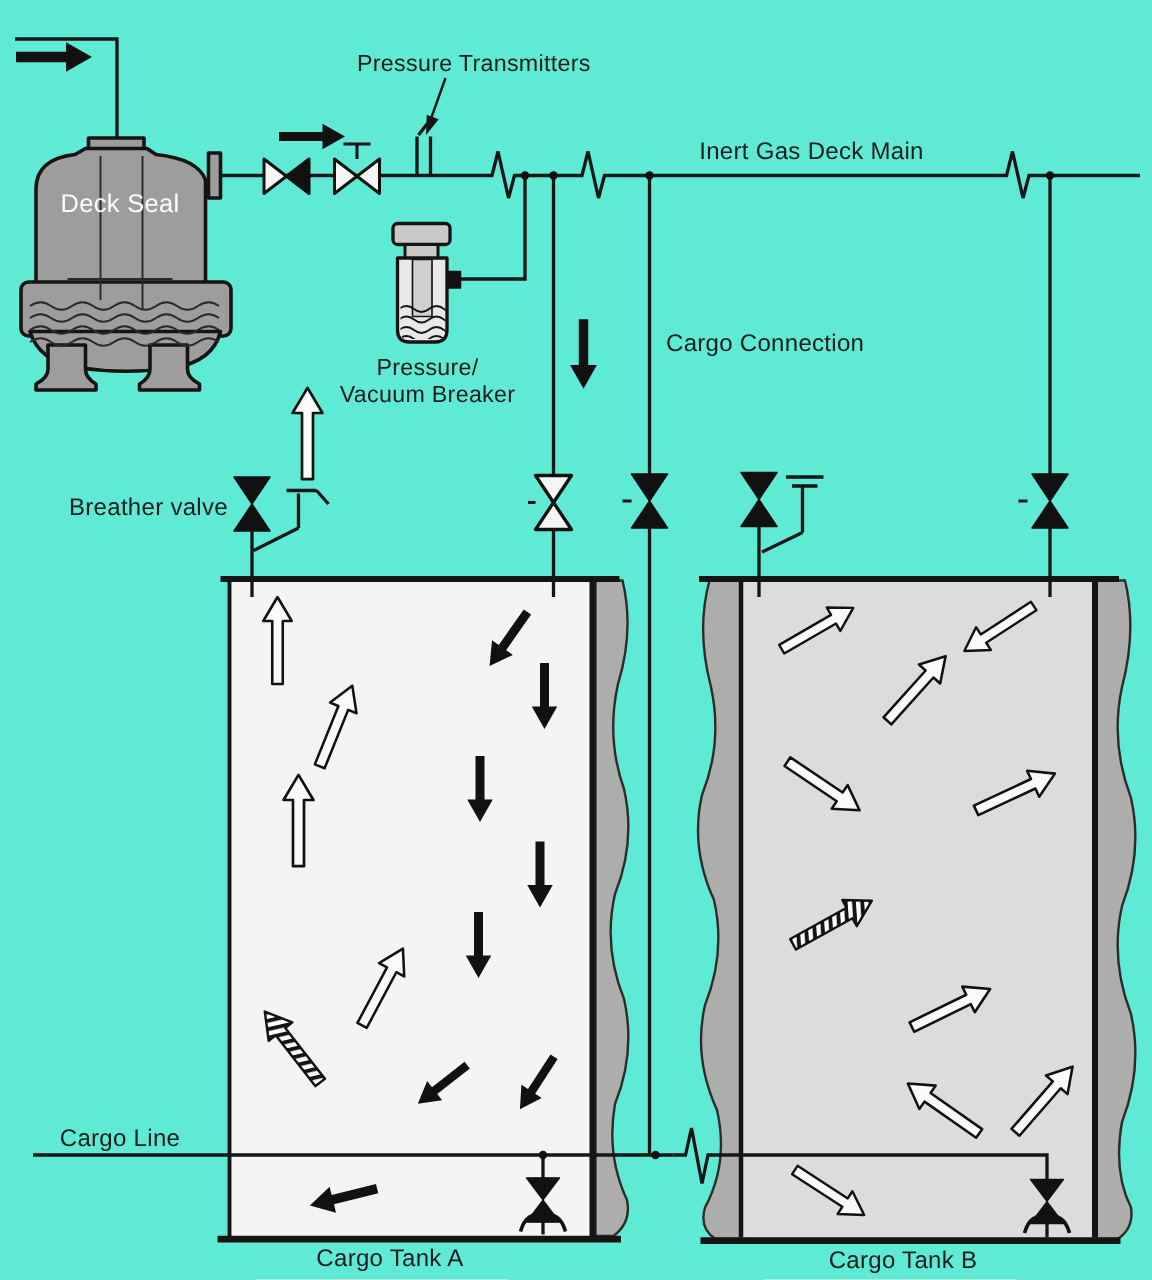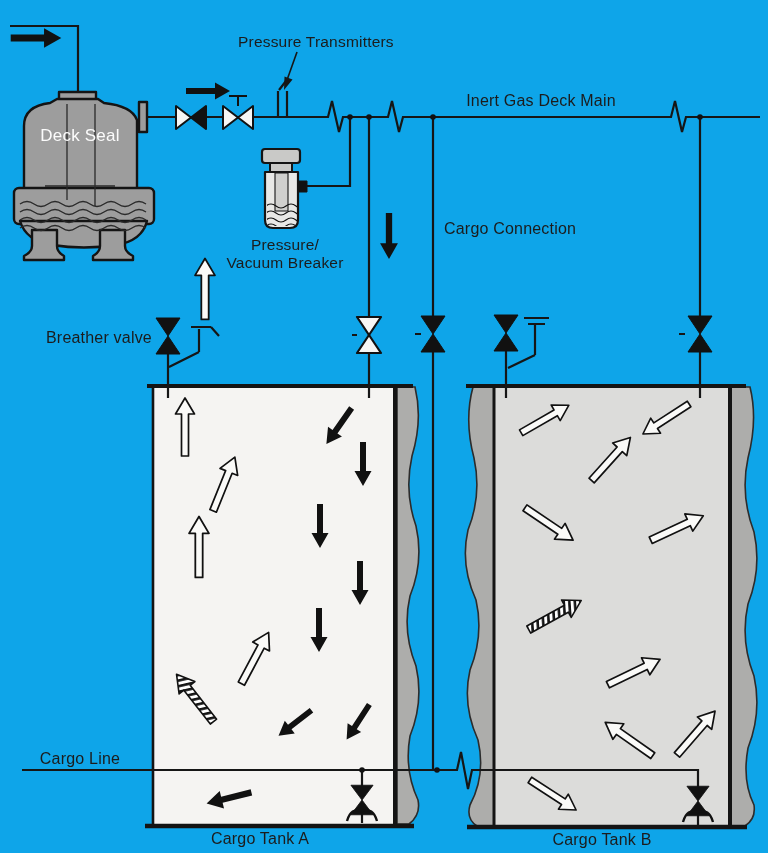--- a/index.html
+++ b/index.html
@@ -1,18 +1,18 @@
 <!DOCTYPE html>
 <html><head>
 <meta charset="utf-8">
 <style>
   html,body{margin:0;padding:0;background:#e9e8e6;}
   .stage{
     width:768px;height:853px;position:relative;margin:0 auto;
-    background:#0ea5e9;overflow:hidden;
+    background:#5eead4;overflow:hidden;
     font-family:"Liberation Sans","DejaVu Sans",sans-serif;
   }
   svg{display:block;}
   text{
     font-family:"Liberation Sans","DejaVu Sans",sans-serif;
     fill:#1c1c1c;font-size:16px;letter-spacing:.2px;
   }
   text.small{font-size:15.5px;}
   text.white{fill:#fcfcfc;font-size:17px;}
 </style>

